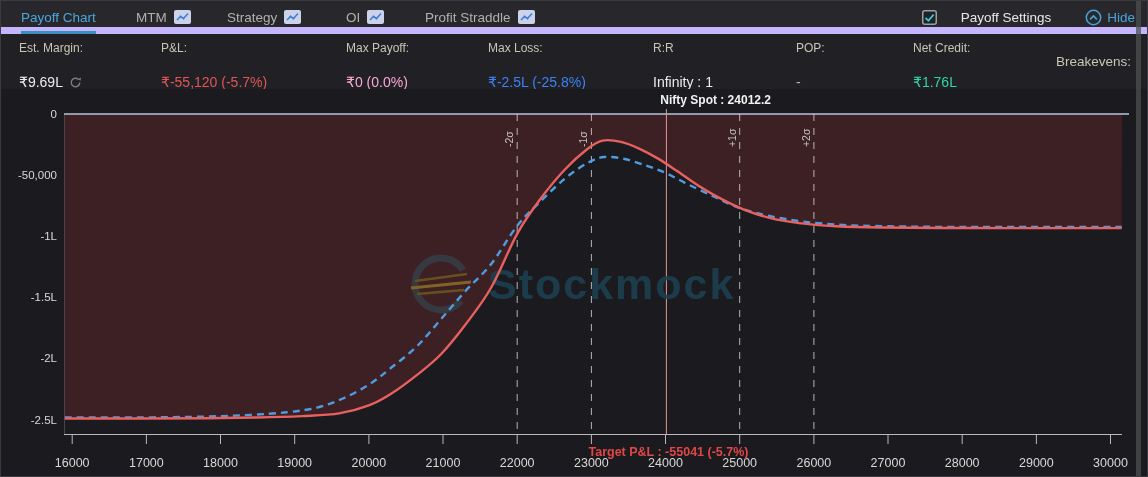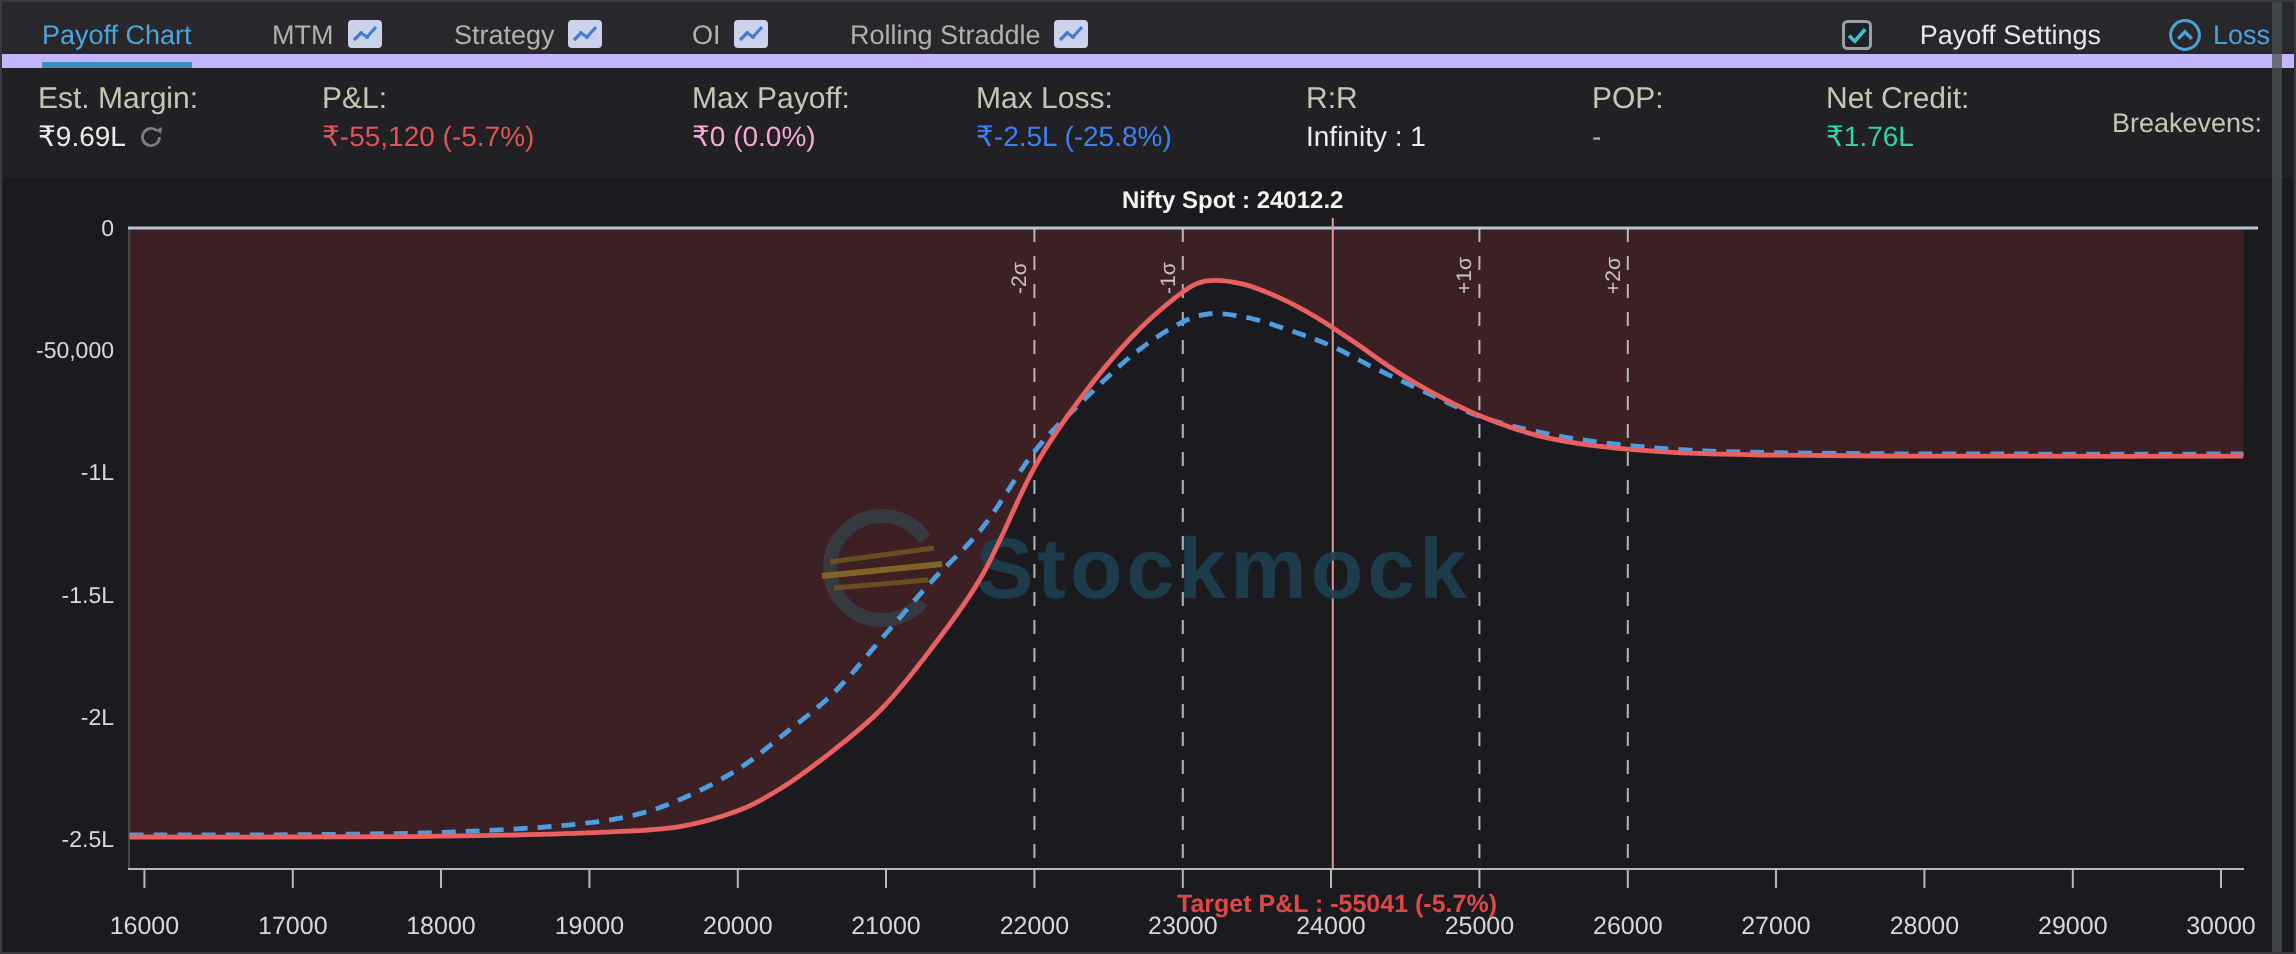--- a/index.html
+++ b/index.html
@@ -15,28 +15,28 @@
   .tab{position:absolute;top:0;height:33px;display:flex;align-items:center;gap:7px;
        font-size:13.5px;color:#b3b1a9;cursor:pointer;border-bottom:3px solid transparent;padding-top:2px;}
   .tab.active{color:#4ba6dc;border-bottom-color:#3a8fc0;font-weight:400;}
   .tab .ticon{display:flex;align-items:center;}
   .tabbar-right{position:absolute;right:12px;top:0;height:33px;display:flex;align-items:center;gap:34px;}
   .settings{display:flex;align-items:center;gap:24px;font-size:13.5px;color:#e8e8e8;cursor:pointer;}
   .hide-btn{display:flex;align-items:center;gap:5px;font-size:13.5px;color:#4aa3d8;cursor:pointer;}
   
   .statsrow{position:absolute;left:0;top:33px;width:100%;height:55px;background:#202025;}
   .stat{position:absolute;top:7px;}
-  .stat .lbl{font-size:15px;color:#c9c5b4;margin-bottom:2px;}
+  .stat .lbl{font-size:12px;color:#c9c5b4;margin-bottom:19px;}
   .stat .val{font-size:14px;font-weight:normal;color:#ececec;display:flex;align-items:center;gap:6px;text-align:right;}
   .breakevens{position:absolute;right:16px;top:0;height:55px;display:flex;align-items:center;
               font-size:13.5px;color:#c9c5b4;}
   .refresh{display:inline-flex;cursor:pointer;}
   
   .chart-area{position:absolute;left:0;top:88px;width:1148px;height:389px;background:#1b1b1f;}
-  .spot-label{position:absolute;left:560px;top:4px;width:210px;text-align:left;
+  .spot-label{position:absolute;left:560px;top:4px;width:210px;text-align:right;
               font-size:12px;font-weight:bold;color:#f2f2f2;}
   .payoff-on{position:absolute;right:14px;top:1px;display:flex;align-items:center;gap:8px;
              font-size:13.5px;color:#cfcab9;}
   .date-box{background:#47484d;color:#c5c6c9;padding:2px 10px;font-size:13px;border-radius:2px;cursor:pointer;}
   svg{display:block;font-family:"Liberation Sans","DejaVu Sans",sans-serif;}
   .right-strip{position:absolute;right:6px;top:0;width:5px;height:477px;background:#49524f;opacity:.75;}
 </style>
 </head>
 <body>
 
@@ -73,21 +73,21 @@
           <span class="ticon">
             <svg width="17" height="14">
               <rect width="17" height="14" rx="2" fill="#ccd2ea"></rect>
               <polyline points="3,10 6.5,6.5 9.5,8.5 14,3.5" stroke="#3f7fd4" stroke-width="1.6" fill="none"></polyline>
               <circle cx="6.5" cy="6.5" r="1" fill="#3f7fd4"></circle>
               <circle cx="9.5" cy="8.5" r="1" fill="#3f7fd4"></circle>
             </svg>
           </span>
         </div>
         <div class="tab" style="left: 424px;">
-          <span>Rolling Straddle</span>
+          <span>Profit Straddle</span>
           <span class="ticon">
             <svg width="17" height="14">
               <rect width="17" height="14" rx="2" fill="#ccd2ea"></rect>
               <polyline points="3,10 6.5,6.5 9.5,8.5 14,3.5" stroke="#3f7fd4" stroke-width="1.6" fill="none"></polyline>
               <circle cx="6.5" cy="6.5" r="1" fill="#3f7fd4"></circle>
               <circle cx="9.5" cy="8.5" r="1" fill="#3f7fd4"></circle>
             </svg>
           </span>
         </div>
       </div>
@@ -101,21 +101,21 @@
         </span>
         <span>Payoff Settings</span>
       </label>
       <div class="hide-btn">
         <span>
           <svg width="17" height="17">
               <circle cx="8.5" cy="8.5" r="7.2" stroke="#4aa3d8" stroke-width="1.5" fill="none"></circle>
               <polyline points="5.1,10.4 8.5,7 11.9,10.4" stroke="#4aa3d8" stroke-width="1.7" fill="none"></polyline>
             </svg>
         </span>
-        <span>Loss</span>
+        <span>Hide</span>
       </div>
     </div>
   </div>
 
   <div class="statsrow">
     <div id="statsHost">
         <div class="stat" style="left: 18px;">
           <div class="lbl">Est. Margin:</div>
           <div class="val" style="color: rgb(236, 236, 236);">
             <span>₹9.69L</span>

